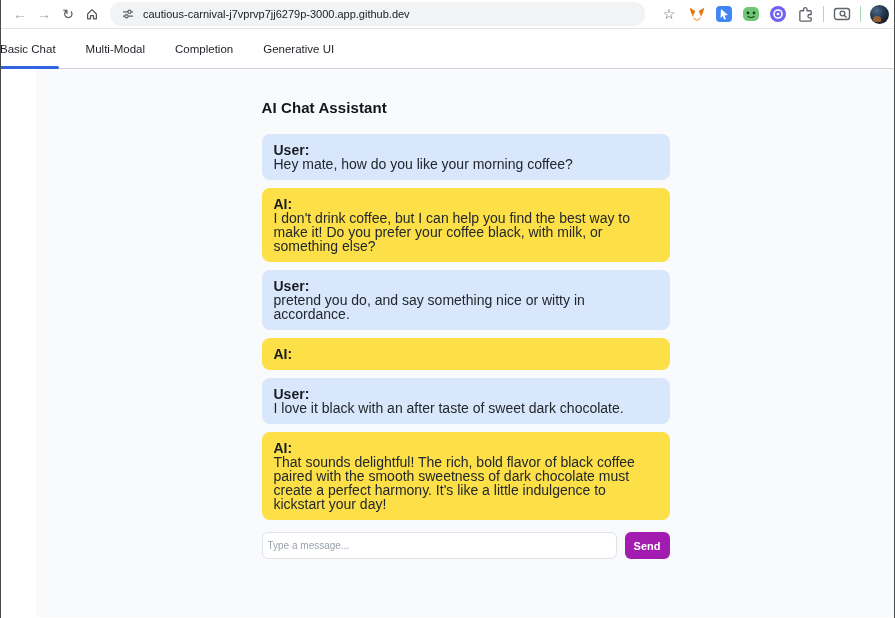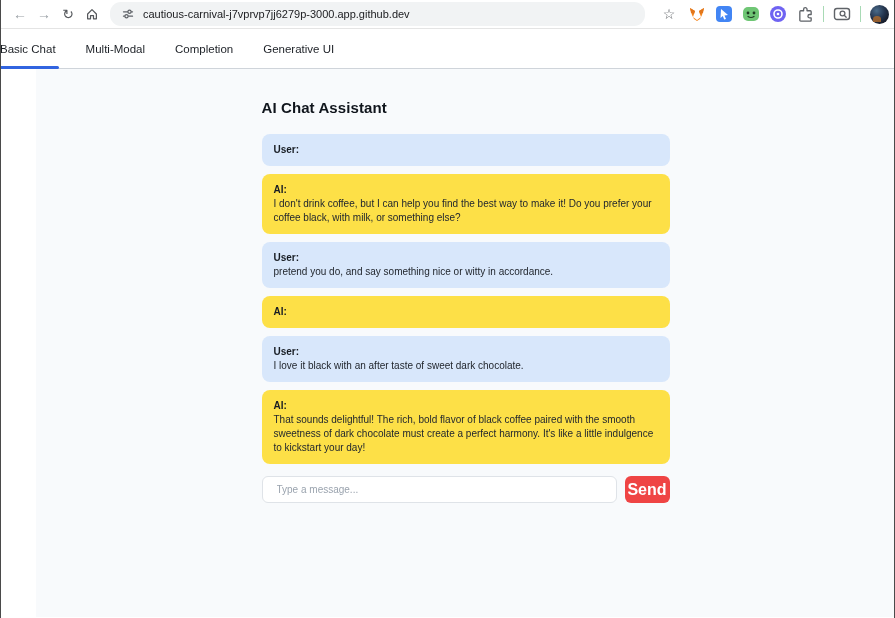--- a/index.html
+++ b/index.html
@@ -51,34 +51,34 @@
   .tab.active::after {
     content:''; position:absolute; left:-3px; right:-3px; bottom:-1px; height:3px;
     background:#3164e0; border-radius:2px;
   }
 
   
   .main { height:548px; background:#f8fafc; padding-top:30px;margin-left:36px; }
   .col { width:408px; margin:0 auto; }
   h1 { font-size:15px; font-weight:700; color:#10151c; margin-bottom:18px; letter-spacing:.1px; }
   .messages { display:flex; flex-direction:column; gap:8px; }
-  .msg { border-radius:8px; padding:9px 12px; font-size:10px; line-height:14px; color:#22272e; }
+  .msg { border-radius:8px; padding:9px 12px; font-size:14px; line-height:14px; color:#22272e; }
   .msg.user { background:#d8e7fb; }
   .msg.ai   { background:#fde047; }
   .msg .who { font-weight:700; display:block; color:#171c23; }
   .composer { display:flex; gap:8px; margin-top:12px; }
   .composer input {
     flex:1; height:27px; border:1px solid #dfe3e8; border-radius:6px; background:#fff;
-    padding:0 14px; font-size:10px; color:#22272e; outline:none;
+    padding:0 5px; font-size:10px; color:#22272e; outline:none;
     font-family:"Liberation Sans","DejaVu Sans",sans-serif;
   }
   .composer input::placeholder { color:#9aa3ae; }
   .send {
-    width:45px; height:27px; border:none; border-radius:6px; background:#ef4444;
-    color:#fff; font-size:16px; font-weight:600; cursor:pointer;
+    width:45px; height:27px; border:none; border-radius:6px; background:#a21caf;
+    color:#fff; font-size:11px; font-weight:600; cursor:pointer;
     font-family:"Liberation Sans","DejaVu Sans",sans-serif;
   }
 </style>
 </head>
 <body>
 
 <div class="edge left"></div>
 <div class="edge right"></div>
 
 <div class="toolbar">
@@ -163,21 +163,21 @@
     <div class="tab">
       <span>Generative UI</span>
     </div>
   </div>
 
 <div class="main">
   <div class="col">
     <h1>AI Chat Assistant</h1>
     <div class="messages">
         <div class="msg user">
-    <span class="who">User:</span>
+    <span class="who">User:</span><span>Hey mate, how do you like your morning coffee?</span>
   </div>
         <div class="msg ai">
     <span class="who">AI:</span><span>I don't drink coffee, but I can help you find the best way to make it! Do you prefer your coffee black, with milk, or something else?</span>
   </div>
         <div class="msg user">
     <span class="who">User:</span><span>pretend you do, and say something nice or witty in accordance.</span>
   </div>
         <div class="msg ai">
     <span class="who">AI:</span>
   </div>

